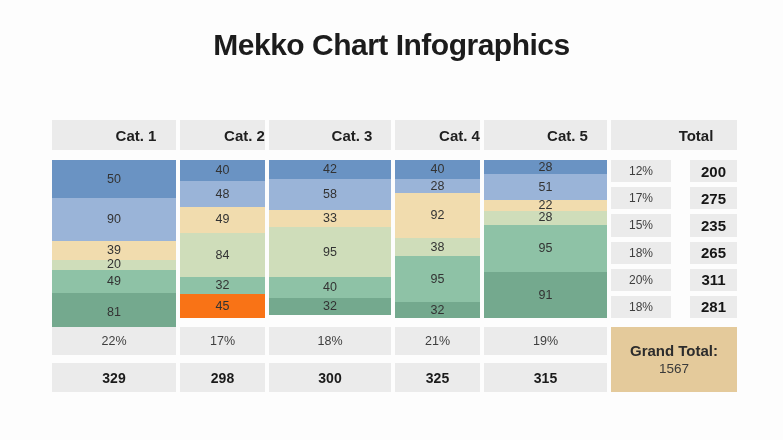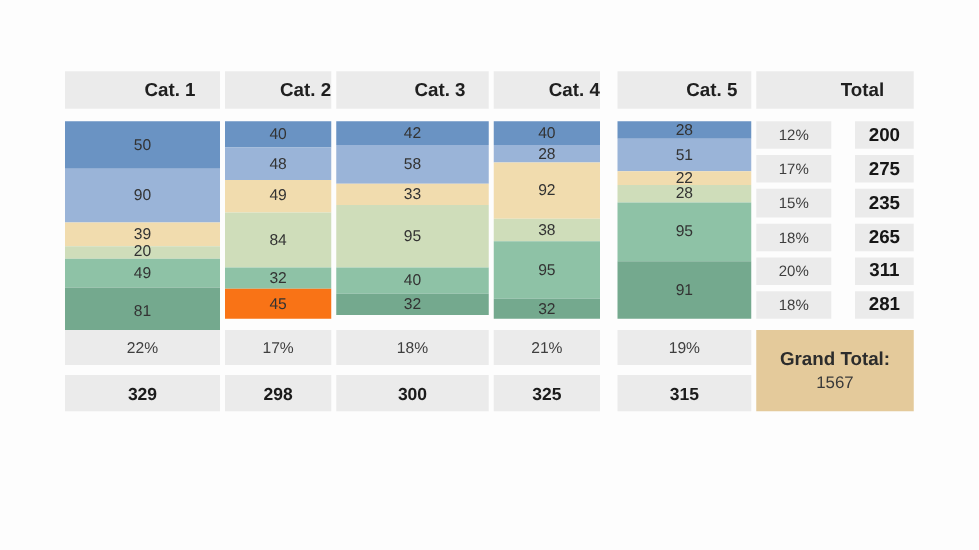--- a/index.html
+++ b/index.html
@@ -42,20 +42,21 @@
     height:65px;background:var(--grand-bg,#e4ca9b);display:flex;flex-direction:column;
     align-items:center;justify-content:center;gap:4px;
   }
   .grand-label{font-weight:bold;font-size:15px;color:#2c2c2c;line-height:1;}
   .grand-value{font-size:13.5px;color:#3a3a3a;line-height:1;}
 </style>
 </head>
 <body>
 
 <div class="canvas">
+  <h1 class="title">Mekko Chart Infographics</h1>
 
   <div class="board">
 
     <div class="col" style="width: 124px;">
         <div class="hcell">Cat. 1</div>
         <div class="chart">
           <div class="seg" style="height: 38px; background: rgb(106, 147, 195); align-items: center;">
             <span class="seglbl">50</span>
           </div>
           <div class="seg" style="height: 43.22px; background: rgb(154, 180, 216);">
@@ -145,21 +146,21 @@
           <div class="seg" style="height: 46.18px; background: rgb(142, 194, 166);">
             <span class="seglbl">95</span>
           </div>
           <div class="seg" style="height: 15.56px; background: rgb(116, 169, 142);">
             <span class="seglbl">32</span>
           </div>
         </div>
         <div class="pcell">21%</div>
         <div class="vcell">325</div>
       </div>
-      <div class="col" style="width: 107px; margin-left: 10px;">
+      <div class="col" style="width: 123px;">
         <div class="hcell">Cat. 5</div>
         <div class="chart">
           <div class="seg" style="height: 14.04px; background: rgb(106, 147, 195);">
             <span class="seglbl">28</span>
           </div>
           <div class="seg" style="height: 25.58px; background: rgb(154, 180, 216);">
             <span class="seglbl">51</span>
           </div>
           <div class="seg" style="height: 11.03px; background: rgb(241, 220, 174);">
             <span class="seglbl">22</span>

